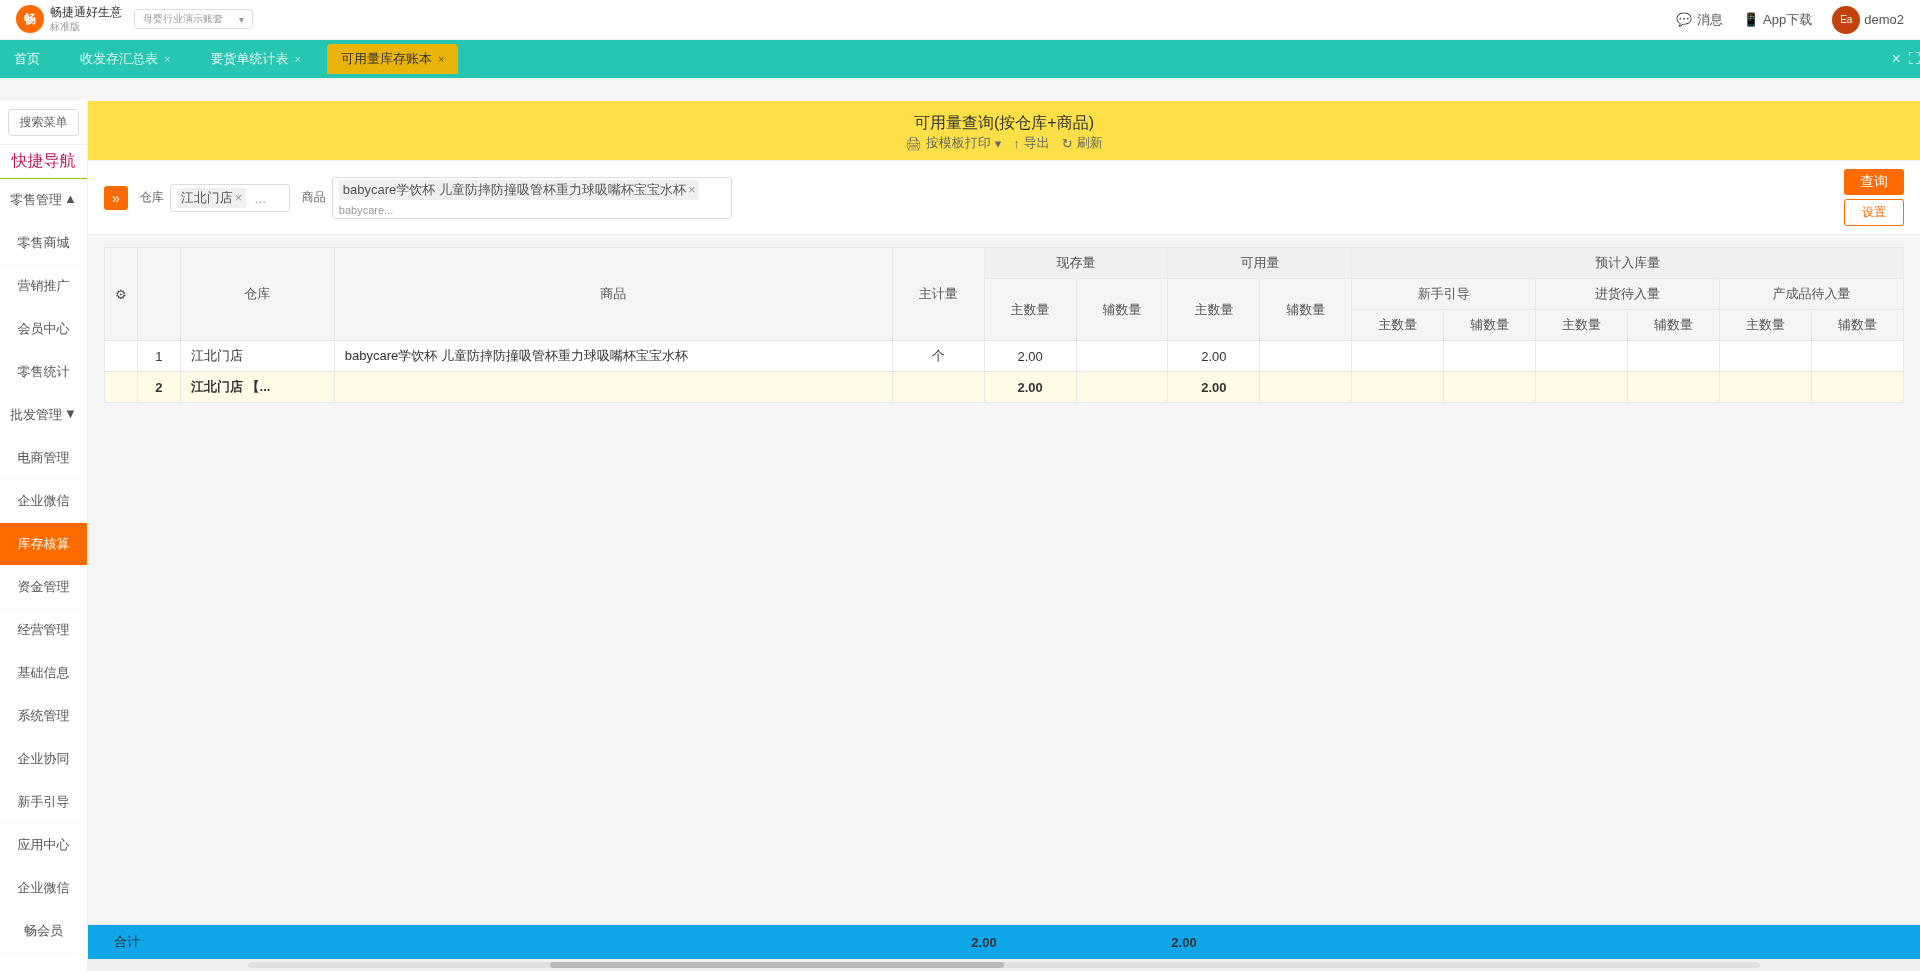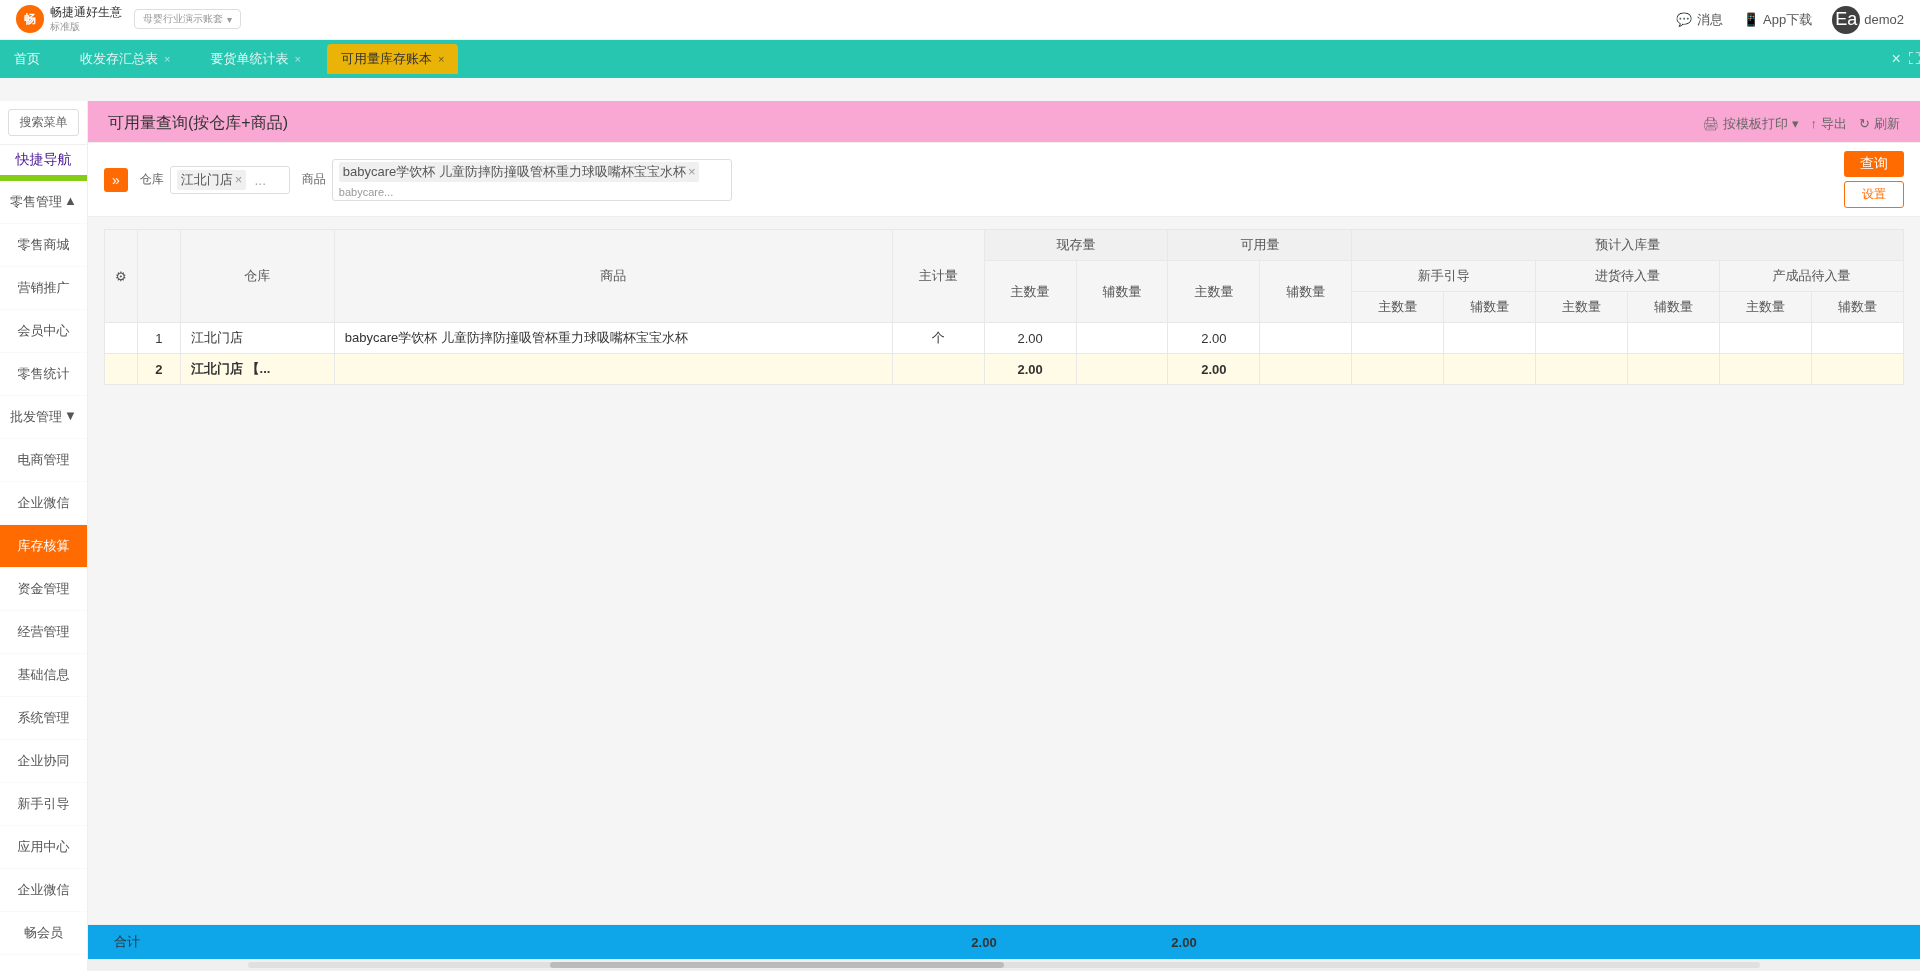--- a/index.html
+++ b/index.html
@@ -15,28 +15,28 @@
       padding: 0 16px;
       border-bottom: 1px solid #eee;
       flex-shrink: 0;
     }
     .top-bar-left { display: flex; align-items: center; gap: 12px; }
     .logo-area { display: flex; align-items: center; gap: 6px; }
     .logo-icon { width: 28px; height: 28px; background: #ff6b00; border-radius: 50%; display: flex; align-items: center; justify-content: center; color: #fff; font-size: 12px; font-weight: bold; }
     .logo-text { font-size: 12px; color: #333; line-height: 1.2; }
     .logo-sub { font-size: 10px; color: #999; }
     .dropdown-selector {
-      display: flex; align-items: center; gap: 4px;
+      display: flex; align-items: center; gap: 16px;
       border: 1px solid #ddd; border-radius: 4px; padding: 2px 8px;
       cursor: pointer; font-size: 12px; color: #333;
     }
     .dropdown-selector span { font-size: 10px; color: #999; }
     .top-bar-right { display: flex; align-items: center; gap: 20px; color: #555; font-size: 13px; }
     .top-bar-right-item { display: flex; align-items: center; gap: 4px; cursor: pointer; }
-    .avatar { width: 28px; height: 28px; border-radius: 50%; background: #404040; display: flex; align-items: center; justify-content: center; color: #fff; font-size: 18px; }
+    .avatar { width: 28px; height: 28px; border-radius: 50%; background: #c2410c; display: flex; align-items: center; justify-content: center; color: #fff; font-size: 10px; }
 
     
     .nav-tabs {
       background: #26c6b0;
       height: 38px;
       display: flex;
       align-items: center;
       padding: 0 0;
       gap: 12px;
       flex-shrink: 0;
@@ -77,22 +77,22 @@
     }
     .sidebar-search {
       padding: 8px;
       border-bottom: 1px solid #f0f0f0;
     }
     .sidebar-search-btn {
       width: 100%; padding: 4px 0; background: #fff; border: 1px solid #ddd; border-radius: 3px;
       text-align: center; color: #666; font-size: 12px; cursor: pointer;
     }
     .sidebar-nav-btn {
-      padding: 6px 8px; border-bottom: 6px solid #84cc16;
-      text-align: center; color: #4c1d95; font-size: 14px; cursor: pointer;
+      padding: 6px 8px; border-bottom: 1px solid #84cc16;
+      text-align: center; color: #be185d; font-size: 16px; cursor: pointer;
     }
     .sidebar-item {
       padding: 12px 4px;
       text-align: center;
       cursor: pointer;
       font-size: 12px;
       color: #555;
       border-bottom: 1px solid #f9f9f9;
       display: flex; flex-direction: column; align-items: center; gap: 2px;
     }
@@ -103,27 +103,28 @@
     .content {
       flex: 1;
       display: flex;
       flex-direction: column;
       overflow: hidden;
       background: #f5f5f5;
     }
 
     
     .page-header {
-      background: #f9a8d4;
+      background: #fde047;
       padding: 12px 20px 8px;
       display: flex;
       align-items: center;
       justify-content: space-between;
       border-bottom: 1px solid #eee;
       flex-shrink: 0;
+      flex-direction: column;
     }
     .page-title { font-size: 16px; font-weight: 500; color: #333; }
     .page-actions { display: flex; align-items: center; gap: 12px; font-size: 12px; color: #666; }
     .page-actions-item { display: flex; align-items: center; gap: 4px; cursor: pointer; }
 
     
     .filter-bar {
       background: #fff;
       padding: 8px 16px;
       display: flex;

